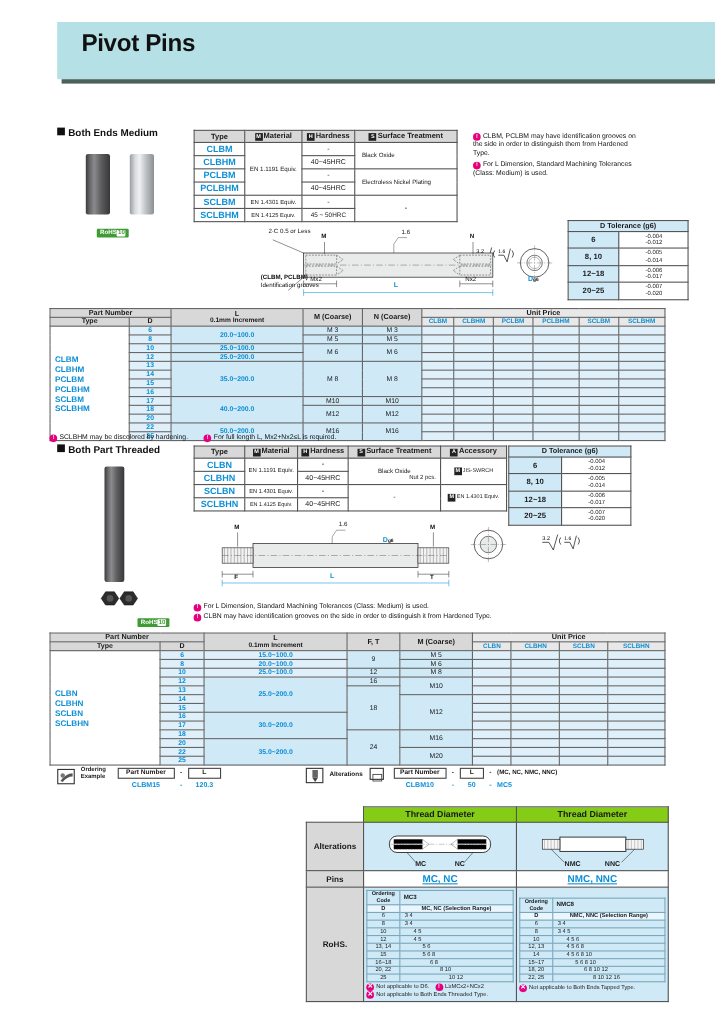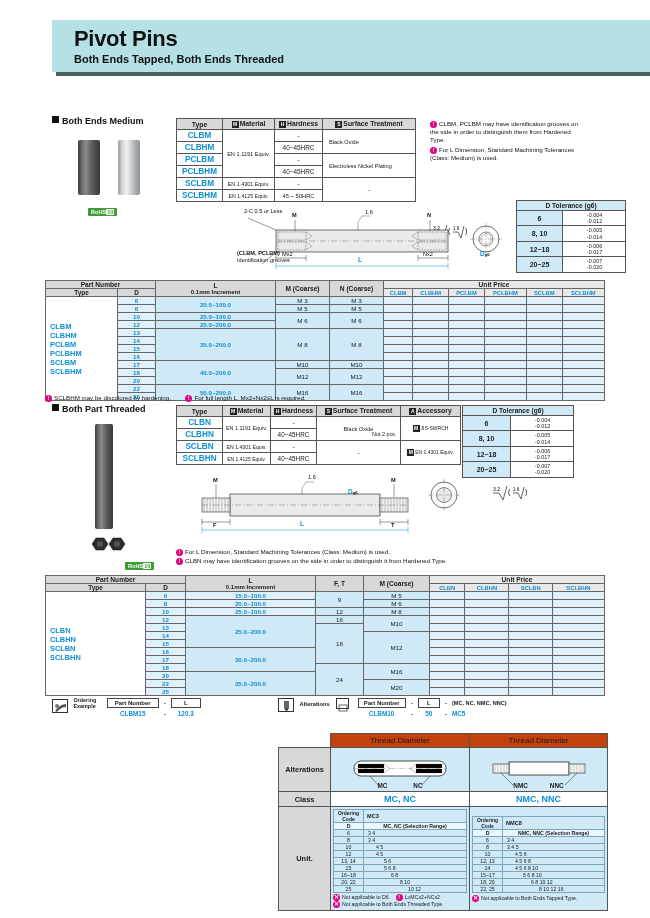--- a/index.html
+++ b/index.html
@@ -91,43 +91,42 @@
   .dwg-lbl-c { position:absolute; font-size:6.4px; color:#0d8fd6; font-weight:bold; }
 
   
   .ord-box { border:0.7px solid #444; background:#fff; font-size:6px; font-weight:bold;
              text-align:center; padding:1px 0; }
   .ord-val { color:#0d8fd6; font-weight:bold; font-size:6.4px; text-align:center; }
 
   
   .alt-tbl { font-size:6.4px; width:100%; }
   .alt-tbl td { border:0.6px solid #555; text-align:center; vertical-align:middle; padding:2px; }
-  .alt-hdr { background:#c2410c; font-weight:normal; font-size:8px;margin-left:48px; }
+  .alt-hdr { background:#84cc16; font-weight:bold; font-size:8px;margin-left:48px; }
   .alt-side { background:#d8d8d8; font-weight:bold; font-size:7.4px; }
-  .code-val { color:#0d8fd6; font-weight:bold; font-size:9px; }
+  .code-val { color:#0d8fd6; font-weight:bold; font-size:9px;text-decoration:underline; }
 
   .sel-tbl { font-size:5.2px; width:100%; border-collapse:collapse; }
   .sel-tbl td { border:0.5px solid #7aa7bd; padding:0 1px; height:7px; text-align:center; }
   .sel-tbl .sh { background:#cfe9f7; font-weight:bold; font-size:5px; }
   .sel-tbl .sd { background:#eaf6fd; font-weight:bold; }
   .sel-note { font-size:5.2px; }
 
   .icon-box { width:16px; height:14px; border:0.7px solid #333; background:#fff;
               position:relative; display:inline-block; }
 </style>
 </head>
 <body>
 
 <div class="page">
 
   <div class="header-wrap">
     <div class="header-bar"></div>
     <div class="header-shadow"></div>
     <div class="title">Pivot Pins</div>
-    <div class="subtitle">Both Ends Tapped, Both Ends Threaded</div>
   </div>
 
   <div style="position:absolute;left:52px;top:116px;" class="sect-label">
     <span class="blk"></span><span>Both Ends Medium</span>
   </div>
 
   <div class="photo-dark" style="position:absolute;left:78px;top:140px;width:22px;height:55px;"></div>
   <div class="photo-steel" style="position:absolute;left:118px;top:140px;width:22px;height:55px;"></div>
   <div style="position:absolute;left:88px;top:200px;"><span class="rohs">RoHS<b>10</b></span></div>
 
@@ -899,26 +898,26 @@
             </g>
             <line x1="22" y1="22" x2="34" y2="34" stroke="#222" stroke-width="0.5"></line>
             <line x1="98" y1="22" x2="86" y2="34" stroke="#222" stroke-width="0.5"></line>
           </svg>
           <div style="position:relative;margin-top:-10px;font-size:6.4px;font-weight:bold;">
             <span style="margin-right:22px;">NMC</span><span>NNC</span>
           </div>
         </td>
       </tr>
       <tr>
-        <td class="alt-side">Class</td>
+        <td class="alt-side">Pins</td>
         <td class="code-val">MC, NC</td>
         <td class="code-val">NMC, NNC</td>
       </tr>
       <tr>
-        <td class="alt-side">Unit.</td>
+        <td class="alt-side">RoHS.</td>
         <td class="lblue" style="padding:2px;">
           <table class="sel-tbl">
             <tbody>
                   <tr>
               <td class="sh" style="width:30px;">Ordering Code</td>
               <td class="sh" style="text-align:left;padding-left:3px;font-size:5.6px;">MC3</td>
             </tr>
             <tr>
               <td class="sd">D</td>
               <td class="sd">MC, NC (Selection Range)</td>

